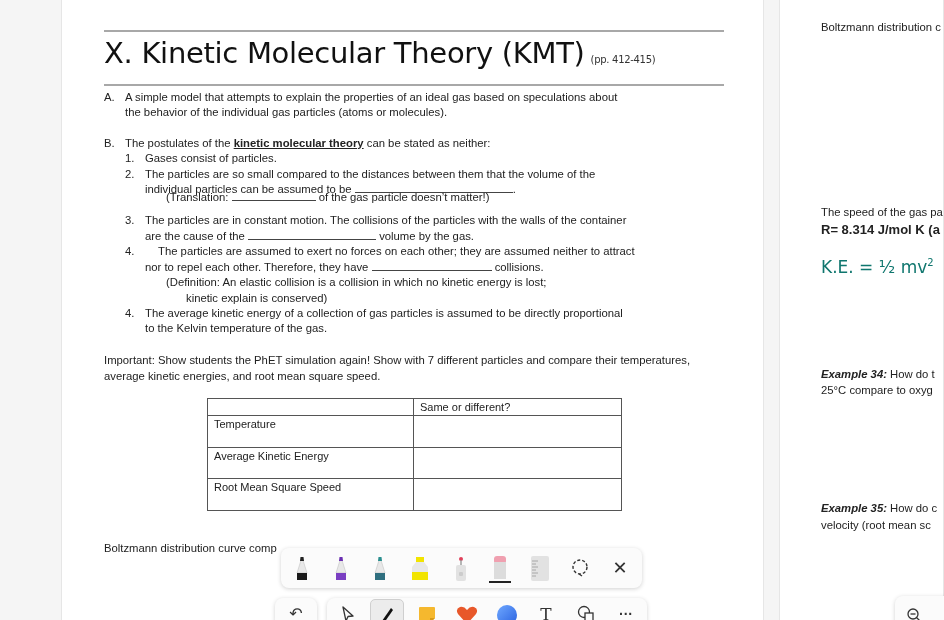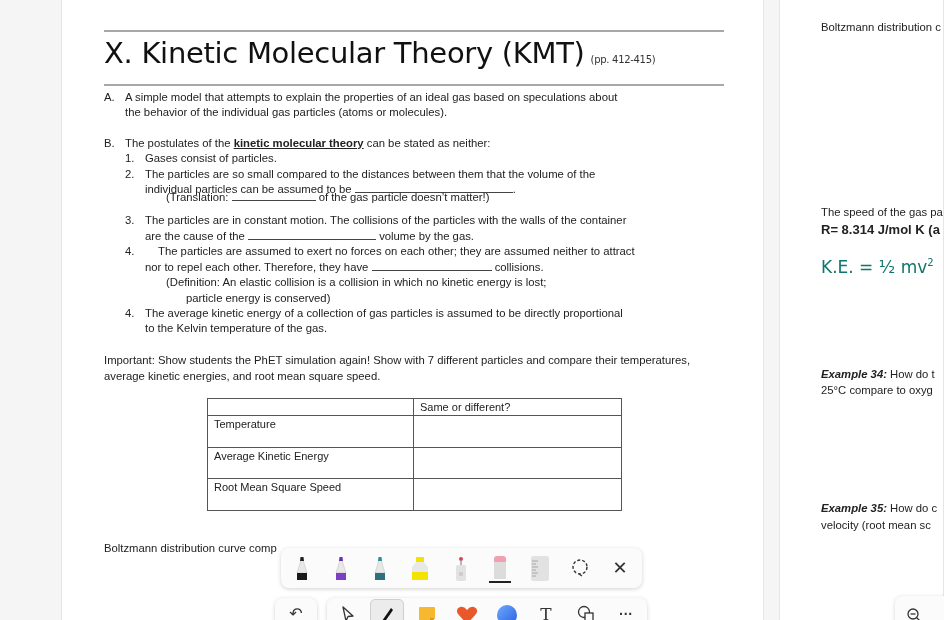--- a/index.html
+++ b/index.html
@@ -47,21 +47,21 @@
     <div class="abs txt" style="left:104px; top:190px;"><span>(Translation:</span> <span class="blank" style="width:84px;"></span> <span>of the gas particle doesn’t matter!)</span></div>
 
     <div class="abs txt" style="left:63px; top:213px;">3.</div>
     <div class="abs txt" style="left:83px; top:213px;">The particles are in constant motion.  The collisions of the particles with the walls of the container</div>
     <div class="abs txt" style="left:83px; top:229px;"><span>are the cause of the</span> <span class="blank" style="width:128px;"></span> <span>volume by the gas.</span></div>
 
     <div class="abs txt" style="left:63px; top:244px;">4.</div>
     <div class="abs txt" style="left:83px; top:244px;margin-left:13px;">The particles are assumed to exert no forces on each other; they are assumed neither to attract</div>
     <div class="abs txt" style="left:83px; top:260px;"><span>nor to repel each other. Therefore, they have</span> <span class="blank" style="width:120px;"></span> <span>collisions.</span></div>
     <div class="abs txt" style="left:104px; top:275px;">(Definition: An elastic collision is a collision in which no kinetic energy is lost;</div>
-    <div class="abs txt" style="left:124px; top:291px;">particle energy is conserved)</div>
+    <div class="abs txt" style="left:124px; top:291px;">kinetic explain is conserved)</div>
 
     <div class="abs txt" style="left:63px; top:306px;">4.</div>
     <div class="abs txt" style="left:83px; top:306px;">The average kinetic energy of a collection of gas particles is assumed to be directly proportional</div>
     <div class="abs txt" style="left:83px; top:321px;">to the Kelvin temperature of the gas.</div>
 
     <div class="abs txt" style="left:42px; top:353px;">Important: Show students the PhET simulation again! Show with 7 different particles and compare their temperatures,</div>
     <div class="abs txt" style="left:42px; top:369px;">average kinetic energies, and root mean square speed.</div>
 
     <table class="kmt">
       <tbody>

